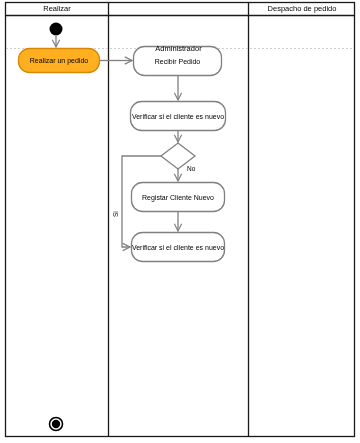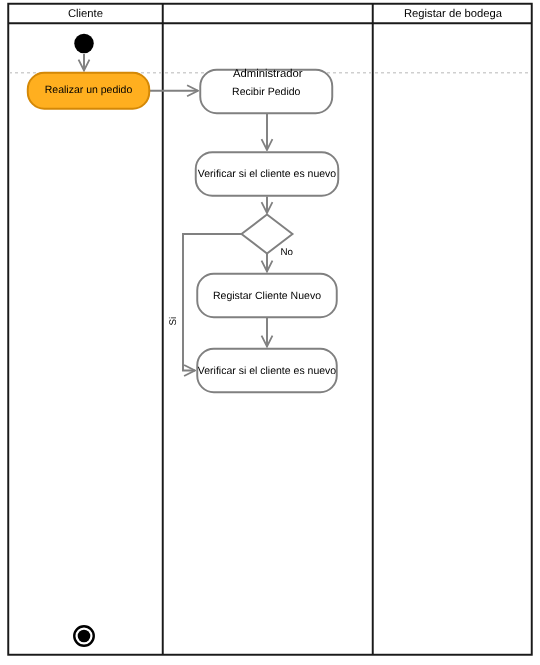--- a/index.html
+++ b/index.html
@@ -91,23 +91,23 @@
   <polygon points="178,143 195,156 178,169 161,156" fill="#ffffff" stroke="#808080" stroke-width="1.3"></polygon>
 
   <rect x="131.5" y="182.5" width="93" height="29" rx="11" ry="11" fill="#ffffff" stroke="#808080" stroke-width="1.3"></rect>
 
   <rect x="131.5" y="232.5" width="93" height="29" rx="11" ry="11" fill="#ffffff" stroke="#808080" stroke-width="1.3"></rect>
 
   <circle cx="56" cy="424" r="6.5" fill="#ffffff" stroke="#000000" stroke-width="1.6"></circle>
   <circle cx="56" cy="424" r="4.2" fill="#000000"></circle>
 </svg>
 
-<div class="node-label lane-title" style="left:6px; top:3px; width:102px;">Cliente</div>
+<div class="node-label lane-title" style="left:6px; top:3px; width:102px;">Realizar</div>
 <div class="node-label lane-title" style="left:109px; top:3px; width:139px;margin-top:40px;">Administrador</div>
-<div class="node-label lane-title" style="left:249px; top:3px; width:106px;">Registar de bodega</div>
+<div class="node-label lane-title" style="left:249px; top:3px; width:106px;">Despacho de pedido</div>
 
 <div class="node-label act-label" style="left:18px; top:56px; width:82px;">Realizar un pedido</div>
 
 <div class="node-label act-label" style="left:133px; top:57px; width:89px;">Recibir Pedido</div>
 
 <div class="node-label act-label" style="left:127px; top:112px; width:102px;">Verificar si el cliente es nuevo</div>
 
 <div class="node-label act-label" style="left:129px; top:193px; width:98px;">Registar Cliente Nuevo</div>
 
 <div class="node-label act-label" style="left:127px; top:243px; width:102px;">Verificar si el cliente es nuevo</div>

